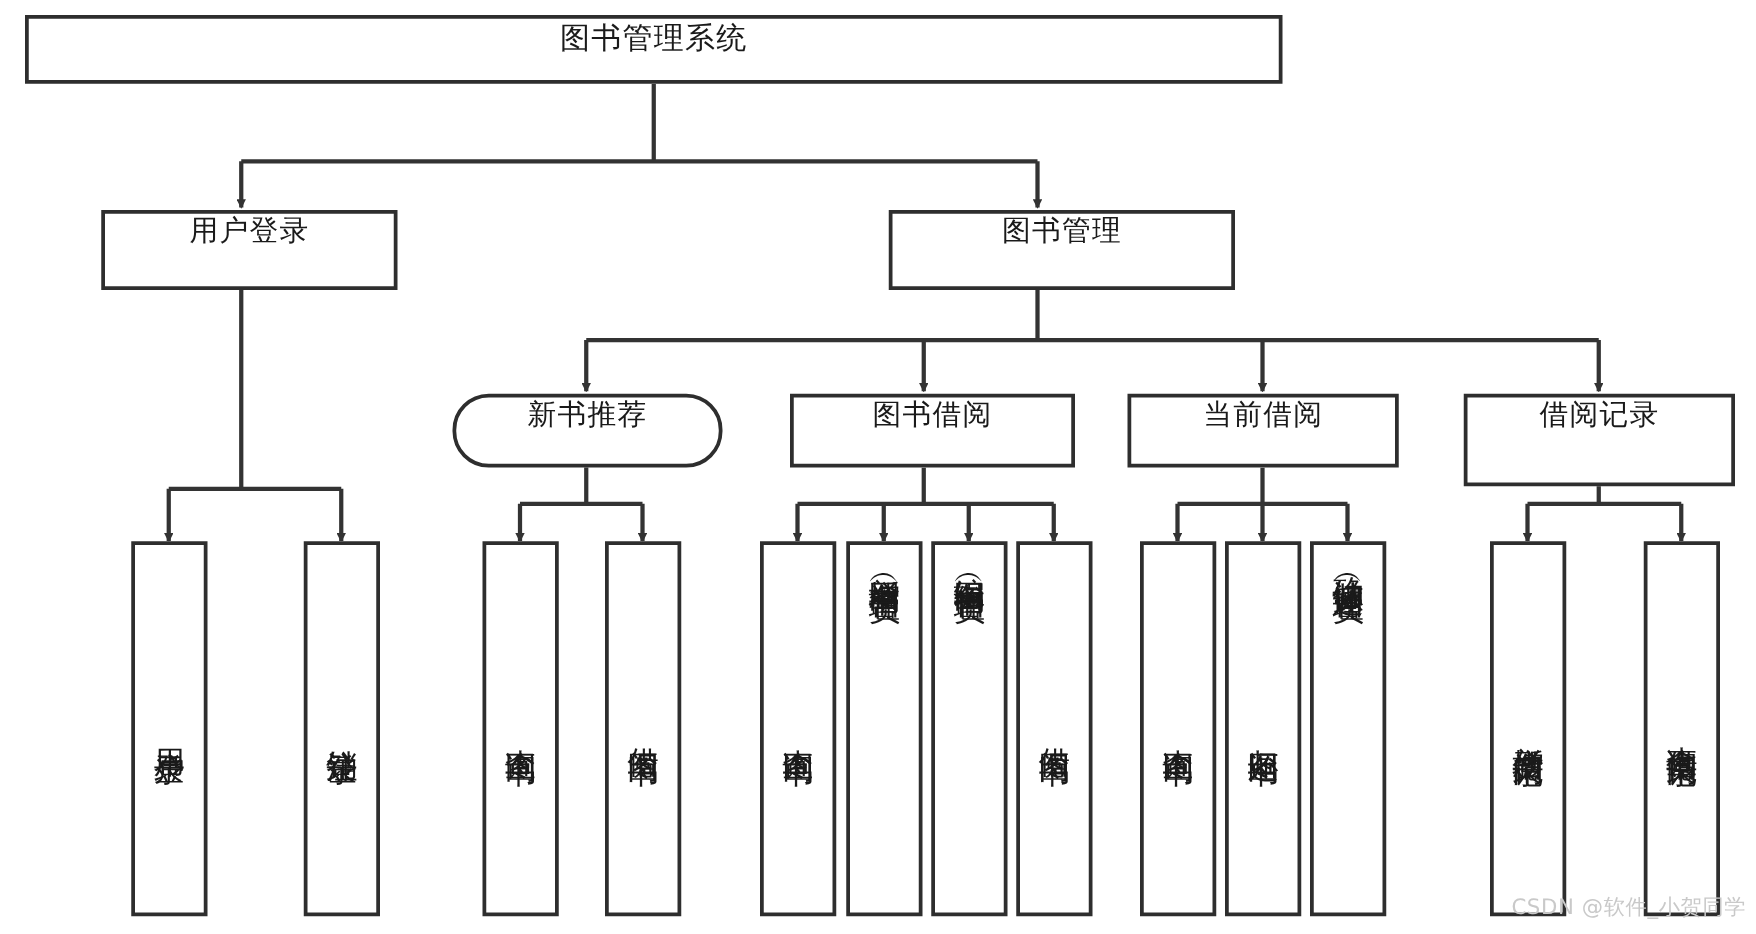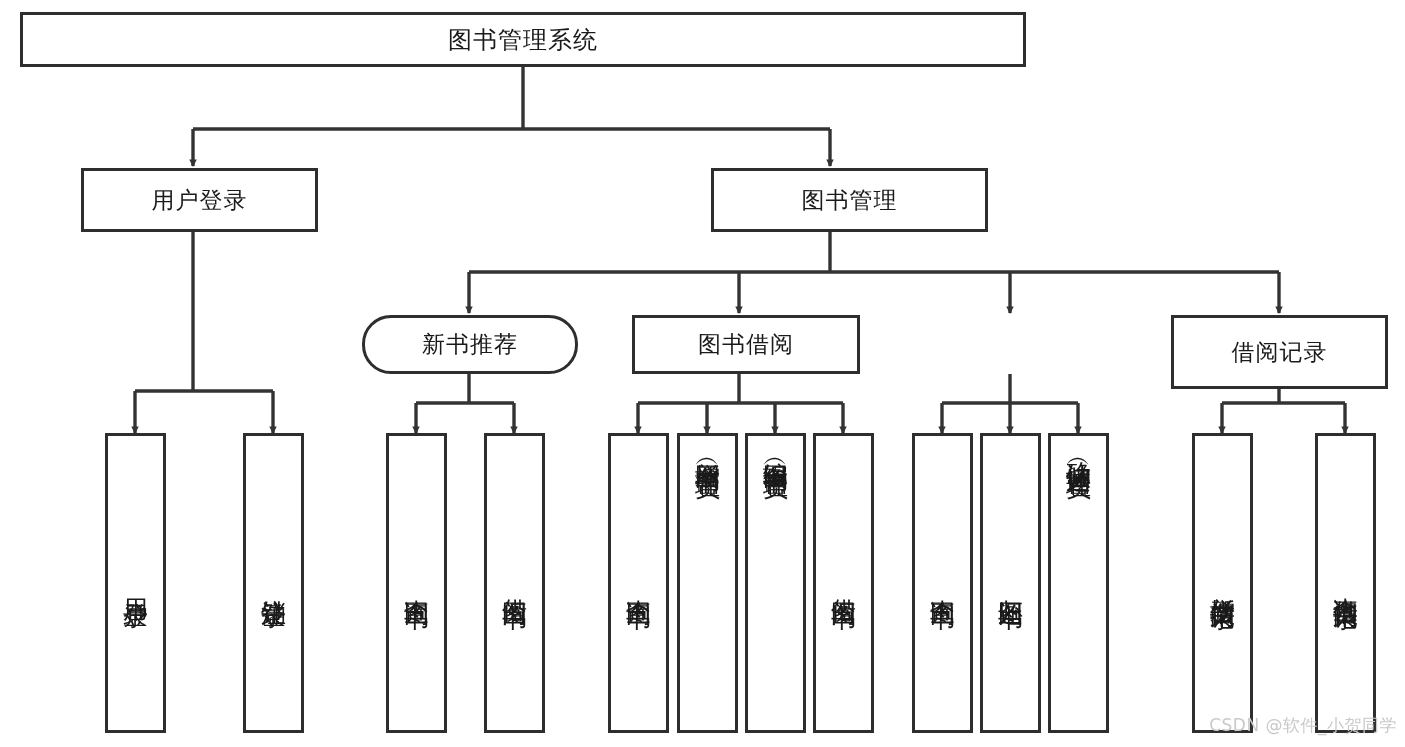--- a/index.html
+++ b/index.html
@@ -22,21 +22,20 @@
     width: 1405px;
     height: 747px;
     pointer-events: none;
   }
   .node {
     position: absolute;
     box-sizing: border-box;
     border: 3px solid #2e2e2e;
     background: #ffffff;
     display: flex;
-    align-items: center;
     justify-content: center;
     color: #1a1a1a;
     z-index: 2;
   }
   .node .label {
     font-size: 23px;
     line-height: 1.25;
     letter-spacing: 1px;
     white-space: nowrap;
     color: #1a1a1a;
@@ -136,20 +135,23 @@
   <div class="node" style="left:711px; top:168px; width:277px; height:64px;">
     <span class="label">图书管理</span>
   </div>
 
   <div class="node" style="left:362px; top:315px; width:216px; height:59px;border-radius:29px;">
     <span class="label">新书推荐</span>
   </div>
   <div class="node" style="left:632px; top:315px; width:228px; height:59px;">
     <span class="label">图书借阅</span>
   </div>
+  <div class="node" style="left:902px; top:315px; width:217px; height:59px;">
+    <span class="label">当前借阅</span>
+  </div>
   <div class="node" style="left:1171px; top:315px; width:217px; height:74px;">
     <span class="label">借阅记录</span>
   </div>
 
   <div class="node vertical centered" style="left:105px; top:433px; width:61px; height:300px;">
     <span class="label">用户登录</span>
   </div>
   <div class="node vertical centered" style="left:243px; top:433px; width:61px; height:300px;">
     <span class="label">注销登录</span>
   </div>

